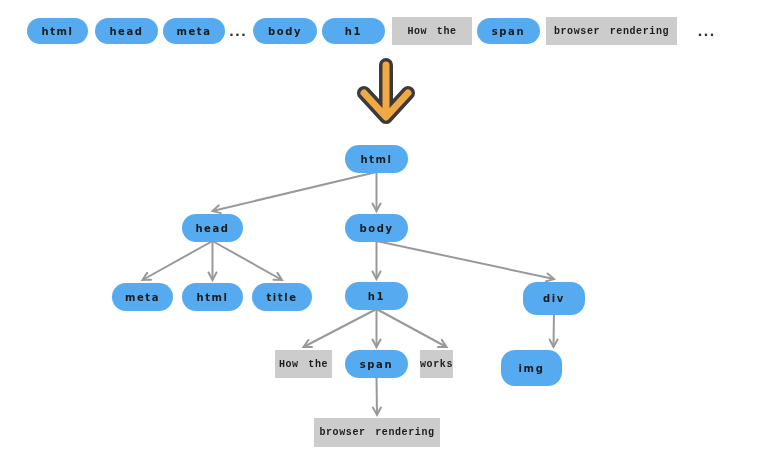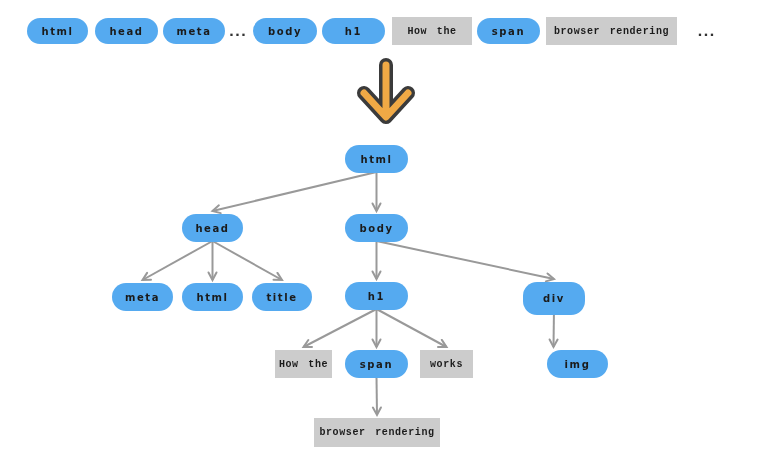--- a/index.html
+++ b/index.html
@@ -121,18 +121,18 @@
       <div class="node element" style="left: 345px; top: 145px; width: 63px; height: 28px;">html</div>
       <div class="node element" style="left: 182px; top: 214px; width: 61px; height: 28px;">head</div>
       <div class="node element" style="left: 345px; top: 214px; width: 63px; height: 28px;">body</div>
       <div class="node element" style="left: 112px; top: 283px; width: 61px; height: 28px;">meta</div>
       <div class="node element" style="left: 182px; top: 283px; width: 61px; height: 28px;">html</div>
       <div class="node element" style="left: 252px; top: 283px; width: 60px; height: 28px;">title</div>
       <div class="node element" style="left: 345px; top: 282px; width: 63px; height: 28px;">h1</div>
       <div class="node element" style="left: 523px; top: 282px; width: 62px; height: 33px;">div</div>
       <div class="node text" style="left: 275px; top: 350px; width: 57px; height: 28px;">How the</div>
       <div class="node element" style="left: 345px; top: 350px; width: 63px; height: 28px;">span</div>
-      <div class="node text" style="left: 420px; top: 350px; width: 53px; height: 28px;">works</div>
-      <div class="node element" style="left: 547px; top: 350px; width: 61px; height: 28px;">img</div>
+      <div class="node text" style="left: 420px; top: 350px; width: 33px; height: 28px;">works</div>
+      <div class="node element" style="left: 501px; top: 350px; width: 61px; height: 36px;">img</div>
       <div class="node text" style="left: 314px; top: 418px; width: 126px; height: 29px;">browser rendering</div>
     </div>
 
 </div>
 
 </body></html>

